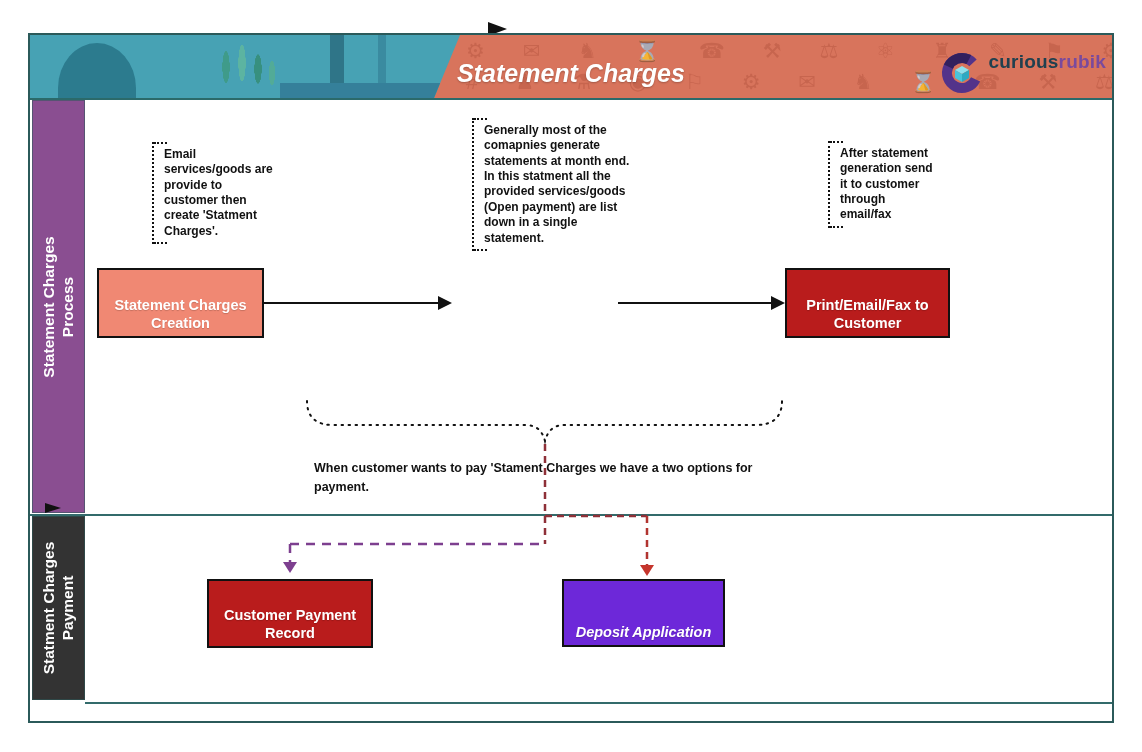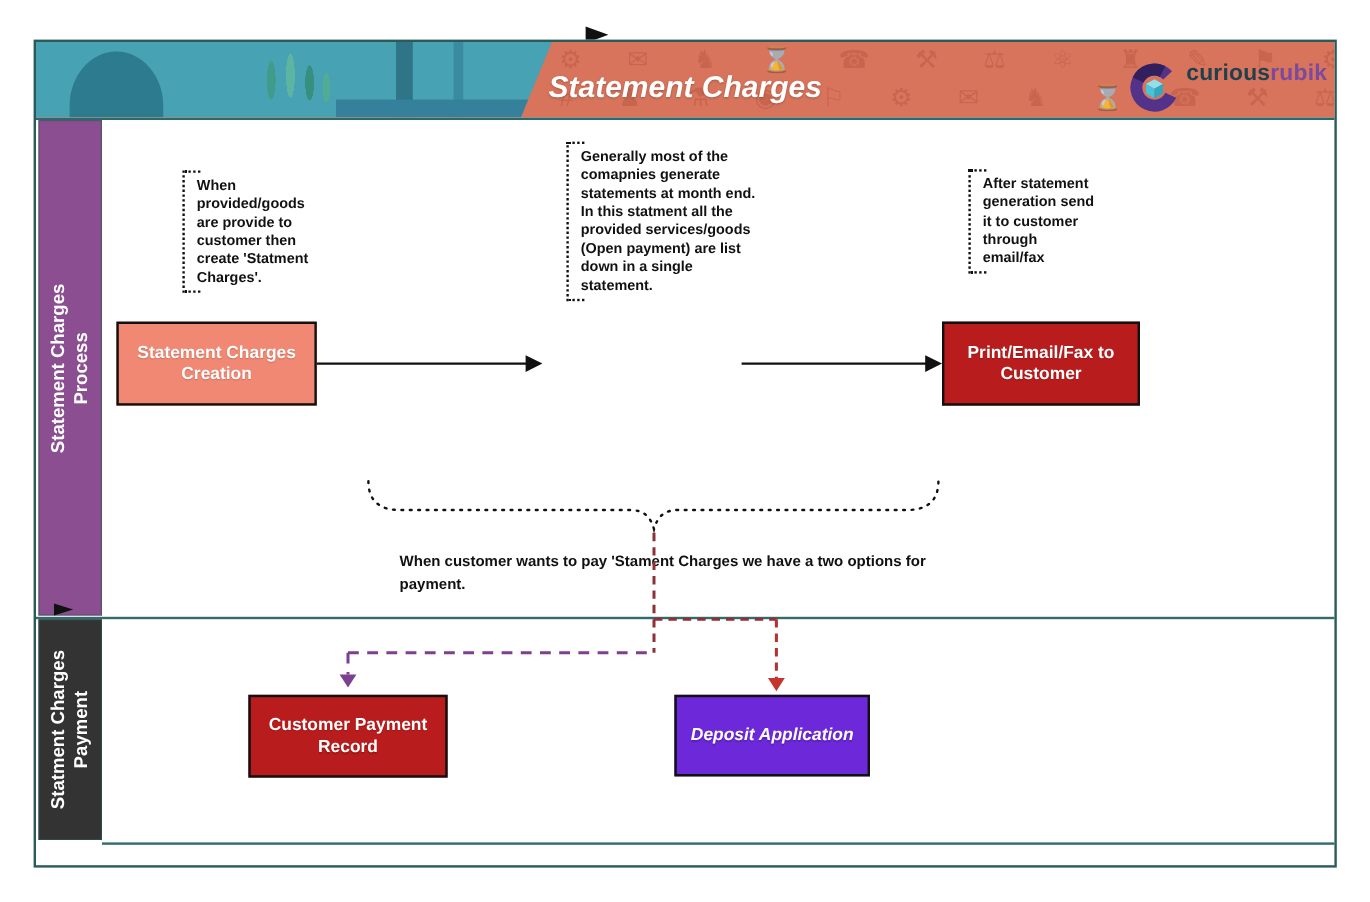--- a/index.html
+++ b/index.html
@@ -68,35 +68,35 @@
 
   
   .note { position:absolute; font-size:12px; font-weight:bold; color:#111;
           line-height:1.28; padding:5px 0 5px 10px; border-left:2px dotted #111; }
   .note::before, .note::after { content:""; position:absolute; left:0; width:13px;
           border-top:2px dotted #111; }
   .note::before { top:0; }
   .note::after  { bottom:0; }
   .note-1 { left:122px; top:107px; width:122px; }
   .note-2 { left:442px; top:83px;  width:168px; }
-  .note-3 { left:777px; top:106px; width:107px; }
+  .note-3 { left:798px; top:106px; width:107px; }
 
   
   .pbox { position:absolute; border:2px solid #111; color:#fff; font-weight:bold;
-          font-size:14.5px; line-height:1.25; display:flex; align-items:center;
+          font-size:14.5px; line-height:1.25; display:flex; align-items:flex-end;
           justify-content:center; text-align:center; padding:4px; z-index:2;
           text-shadow:0 1px 1px rgba(0,0,0,.18); }
   .box-creation { left:67px;  top:233px; width:167px; height:70px; background:#f08873; }
   .box-generate { left:422px; top:233px; width:166px; height:70px; background:#1b7ec0; }
   .box-print    { left:755px; top:233px; width:165px; height:70px; background:#b91c1c; }
   .box-payment  { left:177px; top:544px; width:166px; height:69px; background:#b91c1c; }
   .box-deposit  { left:532px; top:544px; width:163px; height:68px; background:#6d28d9;font-style:italic; }
 
   .brace-note { position:absolute; left:284px; top:424px; width:462px;
-                font-size:12.5px; font-weight:bold; color:#111; line-height:1.5;margin-left:19px; }
+                font-size:12.5px; font-weight:bold; color:#111; line-height:1.5; }
 
   .connector-svg { position:absolute; left:0; top:0; width:1086px; height:690px; z-index:1; }
 </style>
 </head>
 <body>
 
 <div class="page">
 
   <div class="top-arrow tri-right"></div>
 
@@ -139,21 +139,21 @@
     <div class="vlane lane-payment">
       <div class="vlane-inner">
         <span>Statment Charges</span><br>
         <span>Payment</span>
       </div>
     </div>
     <div class="lane-arrow"></div>
     <div class="divider"></div>
     <div class="bottom-rule"></div>
 
-    <div class="note note-1">When provided/goods are provide to customer then create 'Statment Charges'.</div>
+    <div class="note note-1">Email services/goods are provide to customer then create 'Statment Charges'.</div>
     <div class="note note-2">Generally most of the comapnies generate statements at month end. In this statment all the provided services/goods (Open payment) are list down in a single statement.</div>
     <div class="note note-3">After statement generation send it to customer through email/fax</div>
 
     <svg class="connector-svg">
 
       <line x1="234" y1="268" x2="409" y2="268" stroke="#111" stroke-width="2"></line>
       <polygon points="408,261 422,268 408,275" fill="#111"></polygon>
       <line x1="588" y1="268" x2="742" y2="268" stroke="#111" stroke-width="2"></line>
       <polygon points="741,261 755,268 741,275" fill="#111"></polygon>
 

